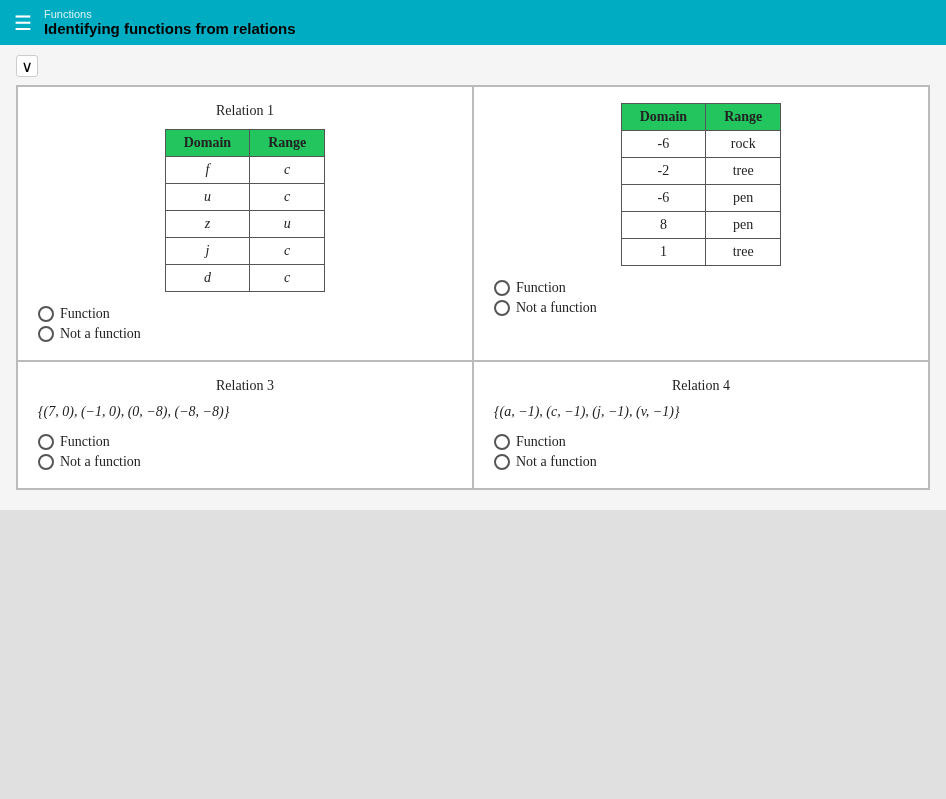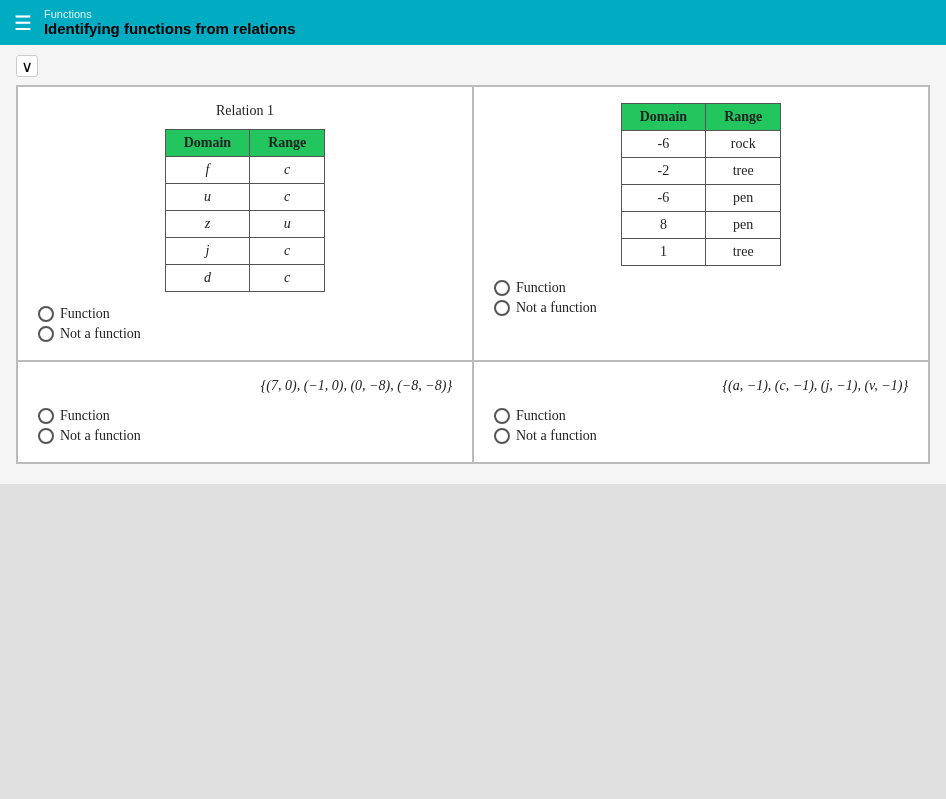--- a/index.html
+++ b/index.html
@@ -136,21 +136,21 @@
       height: 16px;
       border: 2px solid #555;
       border-radius: 50%;
       display: inline-block;
       flex-shrink: 0;
     }
 
     .set-notation {
       font-size: 14px;
       color: #222;
-      text-align: right;
+      text-align: left;
       margin-bottom: 14px;
       font-style: italic;
     }
 
     .italic-val {
       font-style: italic;
     }
   </style>
 </head>
 <body>
@@ -257,34 +257,36 @@
           <span>Function</span>
         </label>
         <label class="radio-option">
           <span class="radio-circle"></span>
           <span>Not a function</span>
         </label>
       </div>
     </div>
 
     <div class="quadrant">
+      <div class="relation-title">Relation 3</div>
       <div class="set-notation">{(7, 0), (−1, 0), (0, −8), (−8, −8)}</div>
       <div class="radio-group">
         <label class="radio-option">
           <span class="radio-circle"></span>
           <span>Function</span>
         </label>
         <label class="radio-option">
           <span class="radio-circle"></span>
           <span>Not a function</span>
         </label>
       </div>
     </div>
 
     <div class="quadrant">
+      <div class="relation-title">Relation 4</div>
       <div class="set-notation">{(a, −1), (c, −1), (j, −1), (v, −1)}</div>
       <div class="radio-group">
         <label class="radio-option">
           <span class="radio-circle"></span>
           <span>Function</span>
         </label>
         <label class="radio-option">
           <span class="radio-circle"></span>
           <span>Not a function</span>
         </label>

